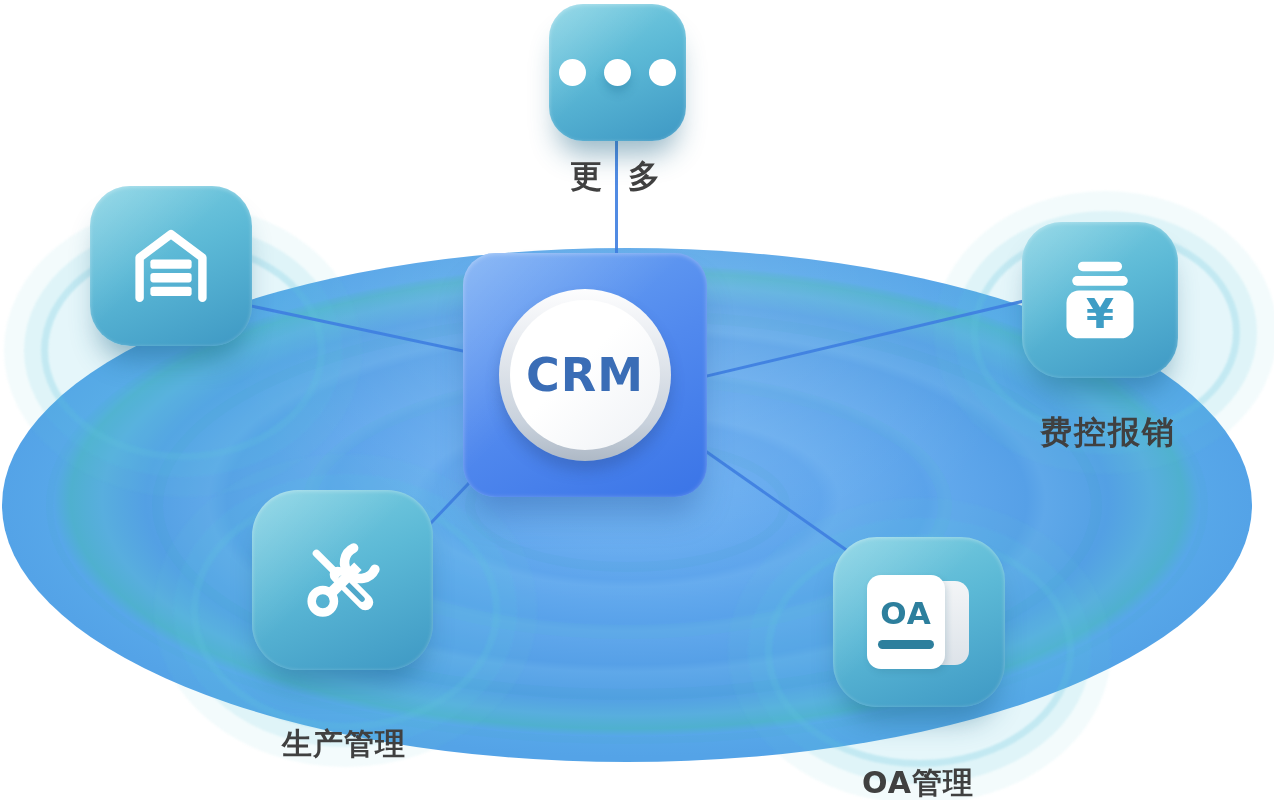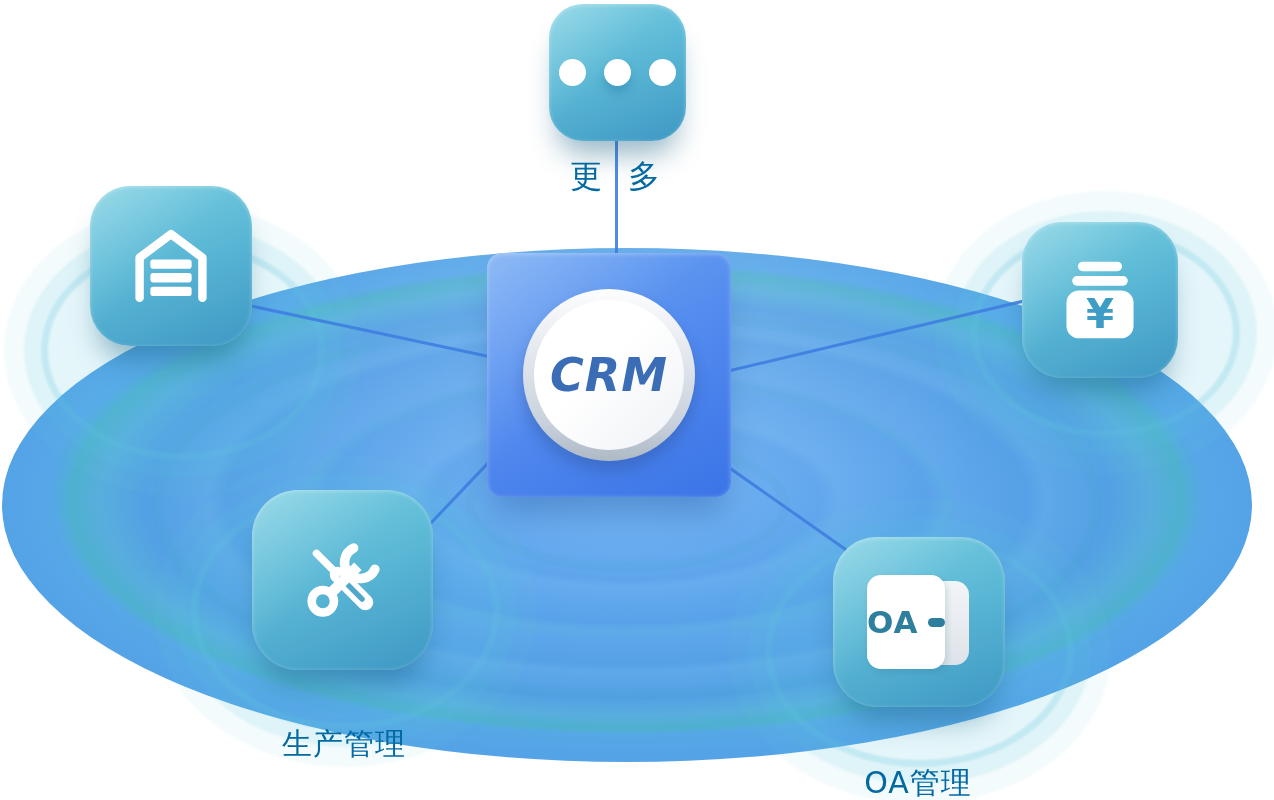--- a/index.html
+++ b/index.html
@@ -45,24 +45,23 @@
   .line-oa{left:612px;top:384px;width:328px;transform:rotate(35.05deg);}
   
   .tile{position:absolute;z-index:3;display:flex;align-items:center;justify-content:center;}
   .tile::after{content:"";position:absolute;inset:0;border-radius:inherit;
     background:linear-gradient(135deg, rgba(255,255,255,.22), rgba(255,255,255,0) 46%);}
   .tile-teal{
     background:linear-gradient(158deg,#7dd0e2 0%,#5cb9d6 45%,#3e98c4 100%);
     box-shadow:0 22px 28px -9px rgba(26,98,130,.45), inset 0 1px 4px rgba(255,255,255,.35);
   }
   .tile-center{
-    left:487px;top:253px;width:244px;height:244px;border-radius:15px;
+    left:463px;top:253px;width:244px;height:244px;border-radius:32px;
     background:linear-gradient(152deg,#6ea7f3 0%,#5189ee 52%,#3a74e7 100%);
     box-shadow:0 24px 32px -8px rgba(38,86,160,.40), inset 0 1px 5px rgba(255,255,255,.35);
-    font-style:italic;
   }
   .tile-more{left:549px;top:4px;width:137px;height:137px;border-radius:34px;}
   .tile-inventory{left:90px;top:186px;width:162px;height:160px;border-radius:40px;}
   .tile-expense{left:1022px;top:222px;width:156px;height:156px;border-radius:40px;}
   .tile-production{left:252px;top:490px;width:181px;height:180px;border-radius:46px;}
   .tile-oa{left:833px;top:537px;width:172px;height:170px;border-radius:44px;}
   
   .crm-ring{
     width:172px;height:172px;border-radius:50%;
     background:linear-gradient(180deg,#fdfdfe 0%,#c8d1dc 78%,#aeb9c6 100%);
@@ -82,27 +81,27 @@
   
   .glyph{display:block;z-index:1;}
   
   .oa-cards{position:relative;width:104px;height:94px;z-index:1;}
   .oa-back{
     position:absolute;left:26px;top:6px;width:76px;height:84px;border-radius:14px;
     background:linear-gradient(180deg,#f3f5f7,#dde3e9);
   }
   .oa-front{
     position:absolute;left:0;top:0;width:78px;height:94px;border-radius:14px;background:#ffffff;
-    display:flex;flex-direction:row;align-items:center;justify-content:center;gap:9px;
+    display:flex;flex-direction:column;align-items:center;justify-content:center;gap:9px;
     box-shadow:2px 3px 6px rgba(40,100,130,.18);
   }
   .oa-text{font-size:31px;font-weight:700;color:#2d7f9d;letter-spacing:1px;}
   .oa-bar{width:56px;height:9px;border-radius:5px;background:#2d7f9d;display:block;}
   
-  .label{position:absolute;z-index:4;color:#0369a1;font-weight:400;white-space:nowrap;}
+  .label{position:absolute;z-index:4;color:#404040;font-weight:700;white-space:nowrap;}
   .label-more{left:570px;top:155px;font-size:32px;letter-spacing:26px;}
   .label-inventory{left:186px;top:374px;transform:translateX(-50%);font-size:31px;letter-spacing:3px;}
   .label-expense{left:1108px;top:411px;transform:translateX(-50%);font-size:32px;letter-spacing:2px;}
   .label-production{left:344px;top:724px;transform:translateX(-50%);font-size:30px;letter-spacing:1px;}
   .label-oa{left:918px;top:755px;transform:translateX(-50%);font-size:30px;letter-spacing:1px;margin-top:8px;}
 </style>
 </head>
 <body>
 
 <div class="stage">
@@ -152,20 +151,21 @@
   </div>
 
   <div class="tile tile-teal tile-expense">
     <svg class="glyph" width="92" height="92" viewBox="0 0 96 96">
       <rect x="25" y="8" width="46" height="10" rx="5" fill="#ffffff"></rect>
       <rect x="19" y="23" width="58" height="10" rx="5" fill="#ffffff"></rect>
       <rect x="13" y="38" width="70" height="50" rx="13" fill="#ffffff"></rect>
       <text x="48" y="77" text-anchor="middle" font-size="42" font-weight="bold" fill="#3e9dc5" font-family="DejaVu Sans, sans-serif">¥</text>
     </svg>
   </div>
+  <div class="label label-expense">费控报销</div>
 
   <div class="tile tile-teal tile-production">
     <svg class="glyph" width="102" height="102" viewBox="0 0 96 96">
       <line x1="23" y1="23" x2="39" y2="39" stroke="#ffffff" stroke-width="7" stroke-linecap="round"></line>
       <line x1="43" y1="43" x2="69" y2="69" stroke="#ffffff" stroke-width="15" stroke-linecap="round"></line>
       <line x1="46.5" y1="46.5" x2="66" y2="66" stroke="#4fa8ca" stroke-width="5" stroke-linecap="round"></line>
       <line x1="35" y1="62" x2="62" y2="35" stroke="#ffffff" stroke-width="10"></line>
       <circle cx="29" cy="68" r="10.5" fill="none" stroke="#ffffff" stroke-width="8"></circle>
       <path d="M 58,18 A 15,15 0 1 0 78,38" fill="none" stroke="#ffffff" stroke-width="9" stroke-linecap="round"></path>
     </svg>

